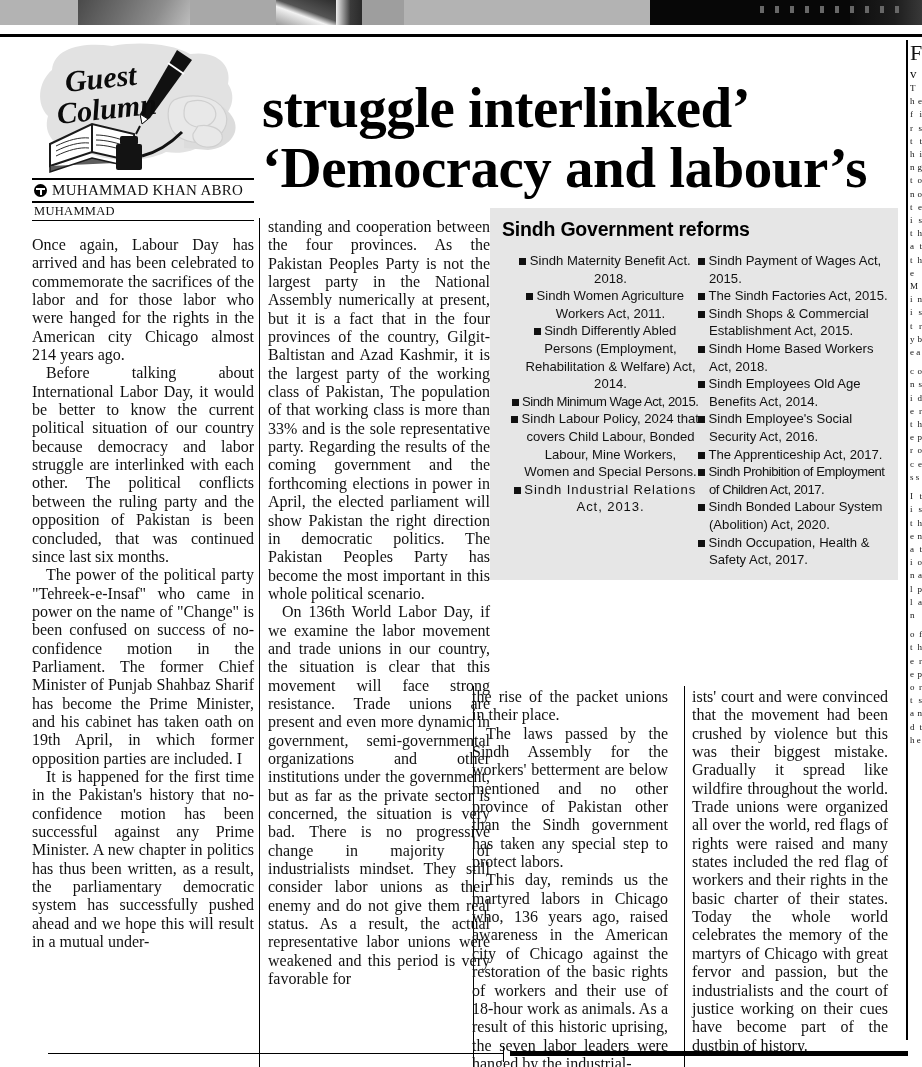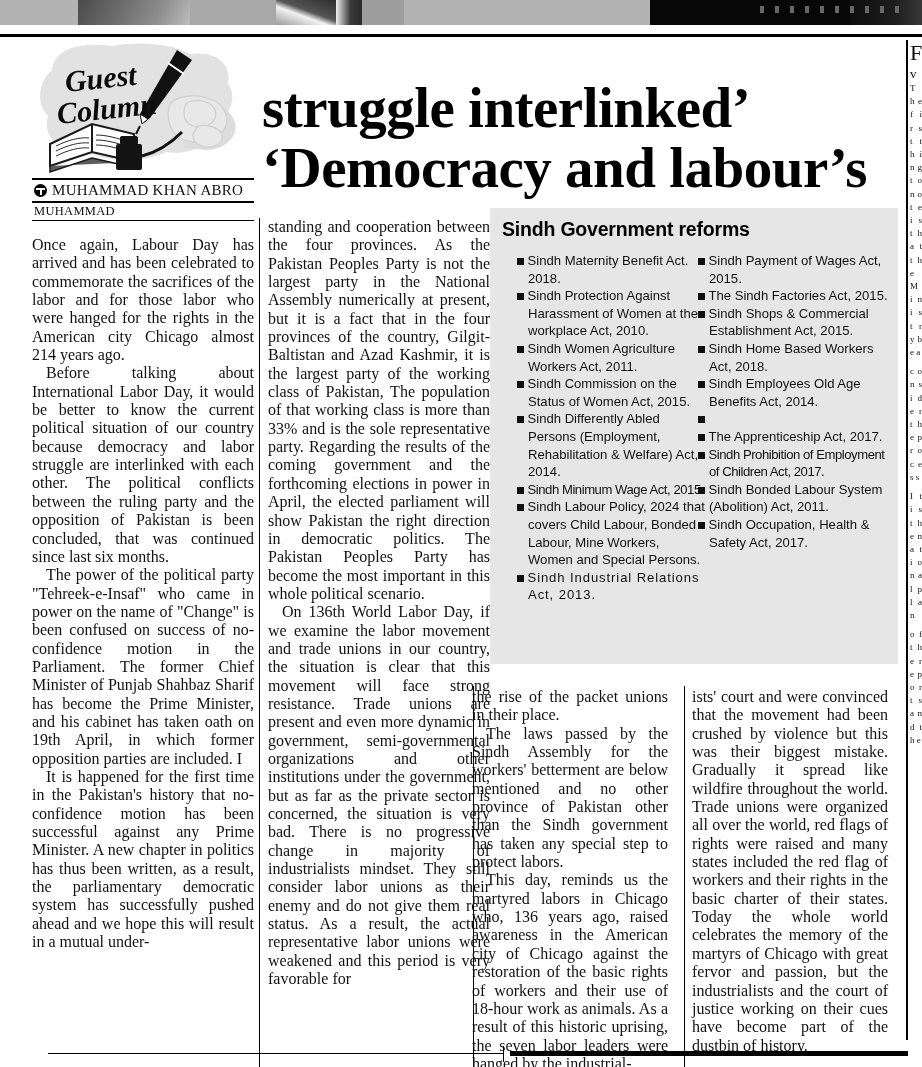--- a/index.html
+++ b/index.html
@@ -67,26 +67,26 @@
   .col2{left:268px;top:178px;width:222px;}
   .col3{left:472px;top:648px;width:196px;font-family:Liberation Serif, serif;}
   .col4{left:692px;top:648px;width:196px;}
 
   .vrule{position:absolute;background:#000;}
   .vr1{left:259px;top:178px;width:1px;height:864px;}
   .vr2{left:473px;top:646px;width:1px;height:396px;}
   .vr3{left:684px;top:646px;width:1px;height:396px;}
 
   
-  .panel{position:absolute;left:490px;top:168px;width:408px;height:456px;background:#e6e6e6;}
+  .panel{position:absolute;left:490px;top:168px;width:408px;height:372px;background:#e6e6e6;}
   .panel-title{position:absolute;left:12px;top:10px;font-family:"Liberation Sans",sans-serif;
      font-weight:bold;font-size:19.5px;color:#000;letter-spacing:-0.2px;}
   .plist{position:absolute;top:44px;font-family:"Liberation Sans",sans-serif;
      font-size:13.1px;line-height:17.6px;color:#111;}
-  .plist-l{left:27px;width:190px;}
+  .plist-l{left:20px;width:190px;text-align:center;}
   .plist-r{left:208px;width:192px;}
   .pitem{margin:0 0 0 0;padding-left:0;text-indent:-11px;margin-left:11px;}
   .pitem.tight{letter-spacing:-0.45px;}
   .pitem.wide{letter-spacing:0.9px;}
   .sq{display:inline-block;width:7px;height:7px;background:#111;margin-right:3.5px;}
 
   
   .botrule-l{position:absolute;left:48px;top:1053px;width:455px;height:1px;background:#000;}
   .botrule-sep{position:absolute;left:503px;top:1046px;width:1px;height:16px;background:#000;}
   .botrule-r{position:absolute;left:510px;top:1051px;width:398px;height:5px;background:#000;}
@@ -191,38 +191,36 @@
     </div>
 
     <div class="col col4">
       <p class="first">ists' court and were convinced that the movement had been crushed by violence but this was their biggest mistake. Gradually it spread like wildfire throughout the world. Trade unions were organized all over the world, red flags of rights were raised and many states included the red flag of workers and their rights in the basic charter of their states. Today the whole world celebrates the memory of the martyrs of Chicago with great fervor and passion, but the industrialists and the court of justice working on their cues have become part of the dustbin of history.</p>
     </div>
 
     <div class="panel">
       <div class="panel-title">Sindh Government reforms</div>
       <div class="plist plist-l">
         <p class="pitem"><span class="sq"></span><span>Sindh Maternity Benefit Act. 2018.</span></p>
-        <p class="pitem"><span class="sq"></span><span>Sindh Protection Against Harassment of Women at the workplace Act, 2010.</span></p>
         <p class="pitem"><span class="sq"></span><span>Sindh Women Agriculture Workers Act, 2011.</span></p>
-        <p class="pitem"><span class="sq"></span><span>Sindh Commission on the Status of Women Act, 2015.</span></p>
         <p class="pitem"><span class="sq"></span><span>Sindh Differently Abled Persons (Employment, Rehabilitation &amp; Welfare) Act, 2014.</span></p>
         <p class="pitem tight"><span class="sq"></span><span>Sindh Minimum Wage Act, 2015.</span></p>
         <p class="pitem"><span class="sq"></span><span>Sindh Labour Policy, 2024 that covers Child Labour, Bonded Labour, Mine Workers, Women and Special Persons.</span></p>
         <p class="pitem wide"><span class="sq"></span><span>Sindh Industrial Relations Act, 2013.</span></p>
       </div>
       <div class="plist plist-r">
         <p class="pitem"><span class="sq"></span><span>Sindh Payment of Wages Act, 2015.</span></p>
         <p class="pitem"><span class="sq"></span><span>The Sindh Factories Act, 2015.</span></p>
         <p class="pitem"><span class="sq"></span><span>Sindh Shops &amp; Commercial Establishment Act, 2015.</span></p>
         <p class="pitem"><span class="sq"></span><span>Sindh Home Based Workers Act, 2018.</span></p>
         <p class="pitem"><span class="sq"></span><span>Sindh Employees Old Age Benefits Act, 2014.</span></p>
-        <p class="pitem"><span class="sq"></span></p>
+        <p class="pitem"><span class="sq"></span><span>Sindh Employee's Social Security Act, 2016.</span></p>
         <p class="pitem"><span class="sq"></span><span>The Apprenticeship Act, 2017.</span></p>
         <p class="pitem tight"><span class="sq"></span><span>Sindh Prohibition of Employment of Children Act, 2017.</span></p>
-        <p class="pitem"><span class="sq"></span><span>Sindh Bonded Labour System (Abolition) Act, 2011.</span></p>
+        <p class="pitem"><span class="sq"></span><span>Sindh Bonded Labour System (Abolition) Act, 2020.</span></p>
         <p class="pitem"><span class="sq"></span><span>Sindh Occupation, Health &amp; Safety Act, 2017.</span></p>
       </div>
     </div>
   </div>
 
   <div class="sliver-rule"></div>
   <div class="sliver">
     <div class="sv-h">F</div>
     <div class="sv-sub">v</div>
     <div class="sv-p">T h e f i r s t t h i n g t o n o t e i s t h a t t h e M i n i s t r y b e a</div>

